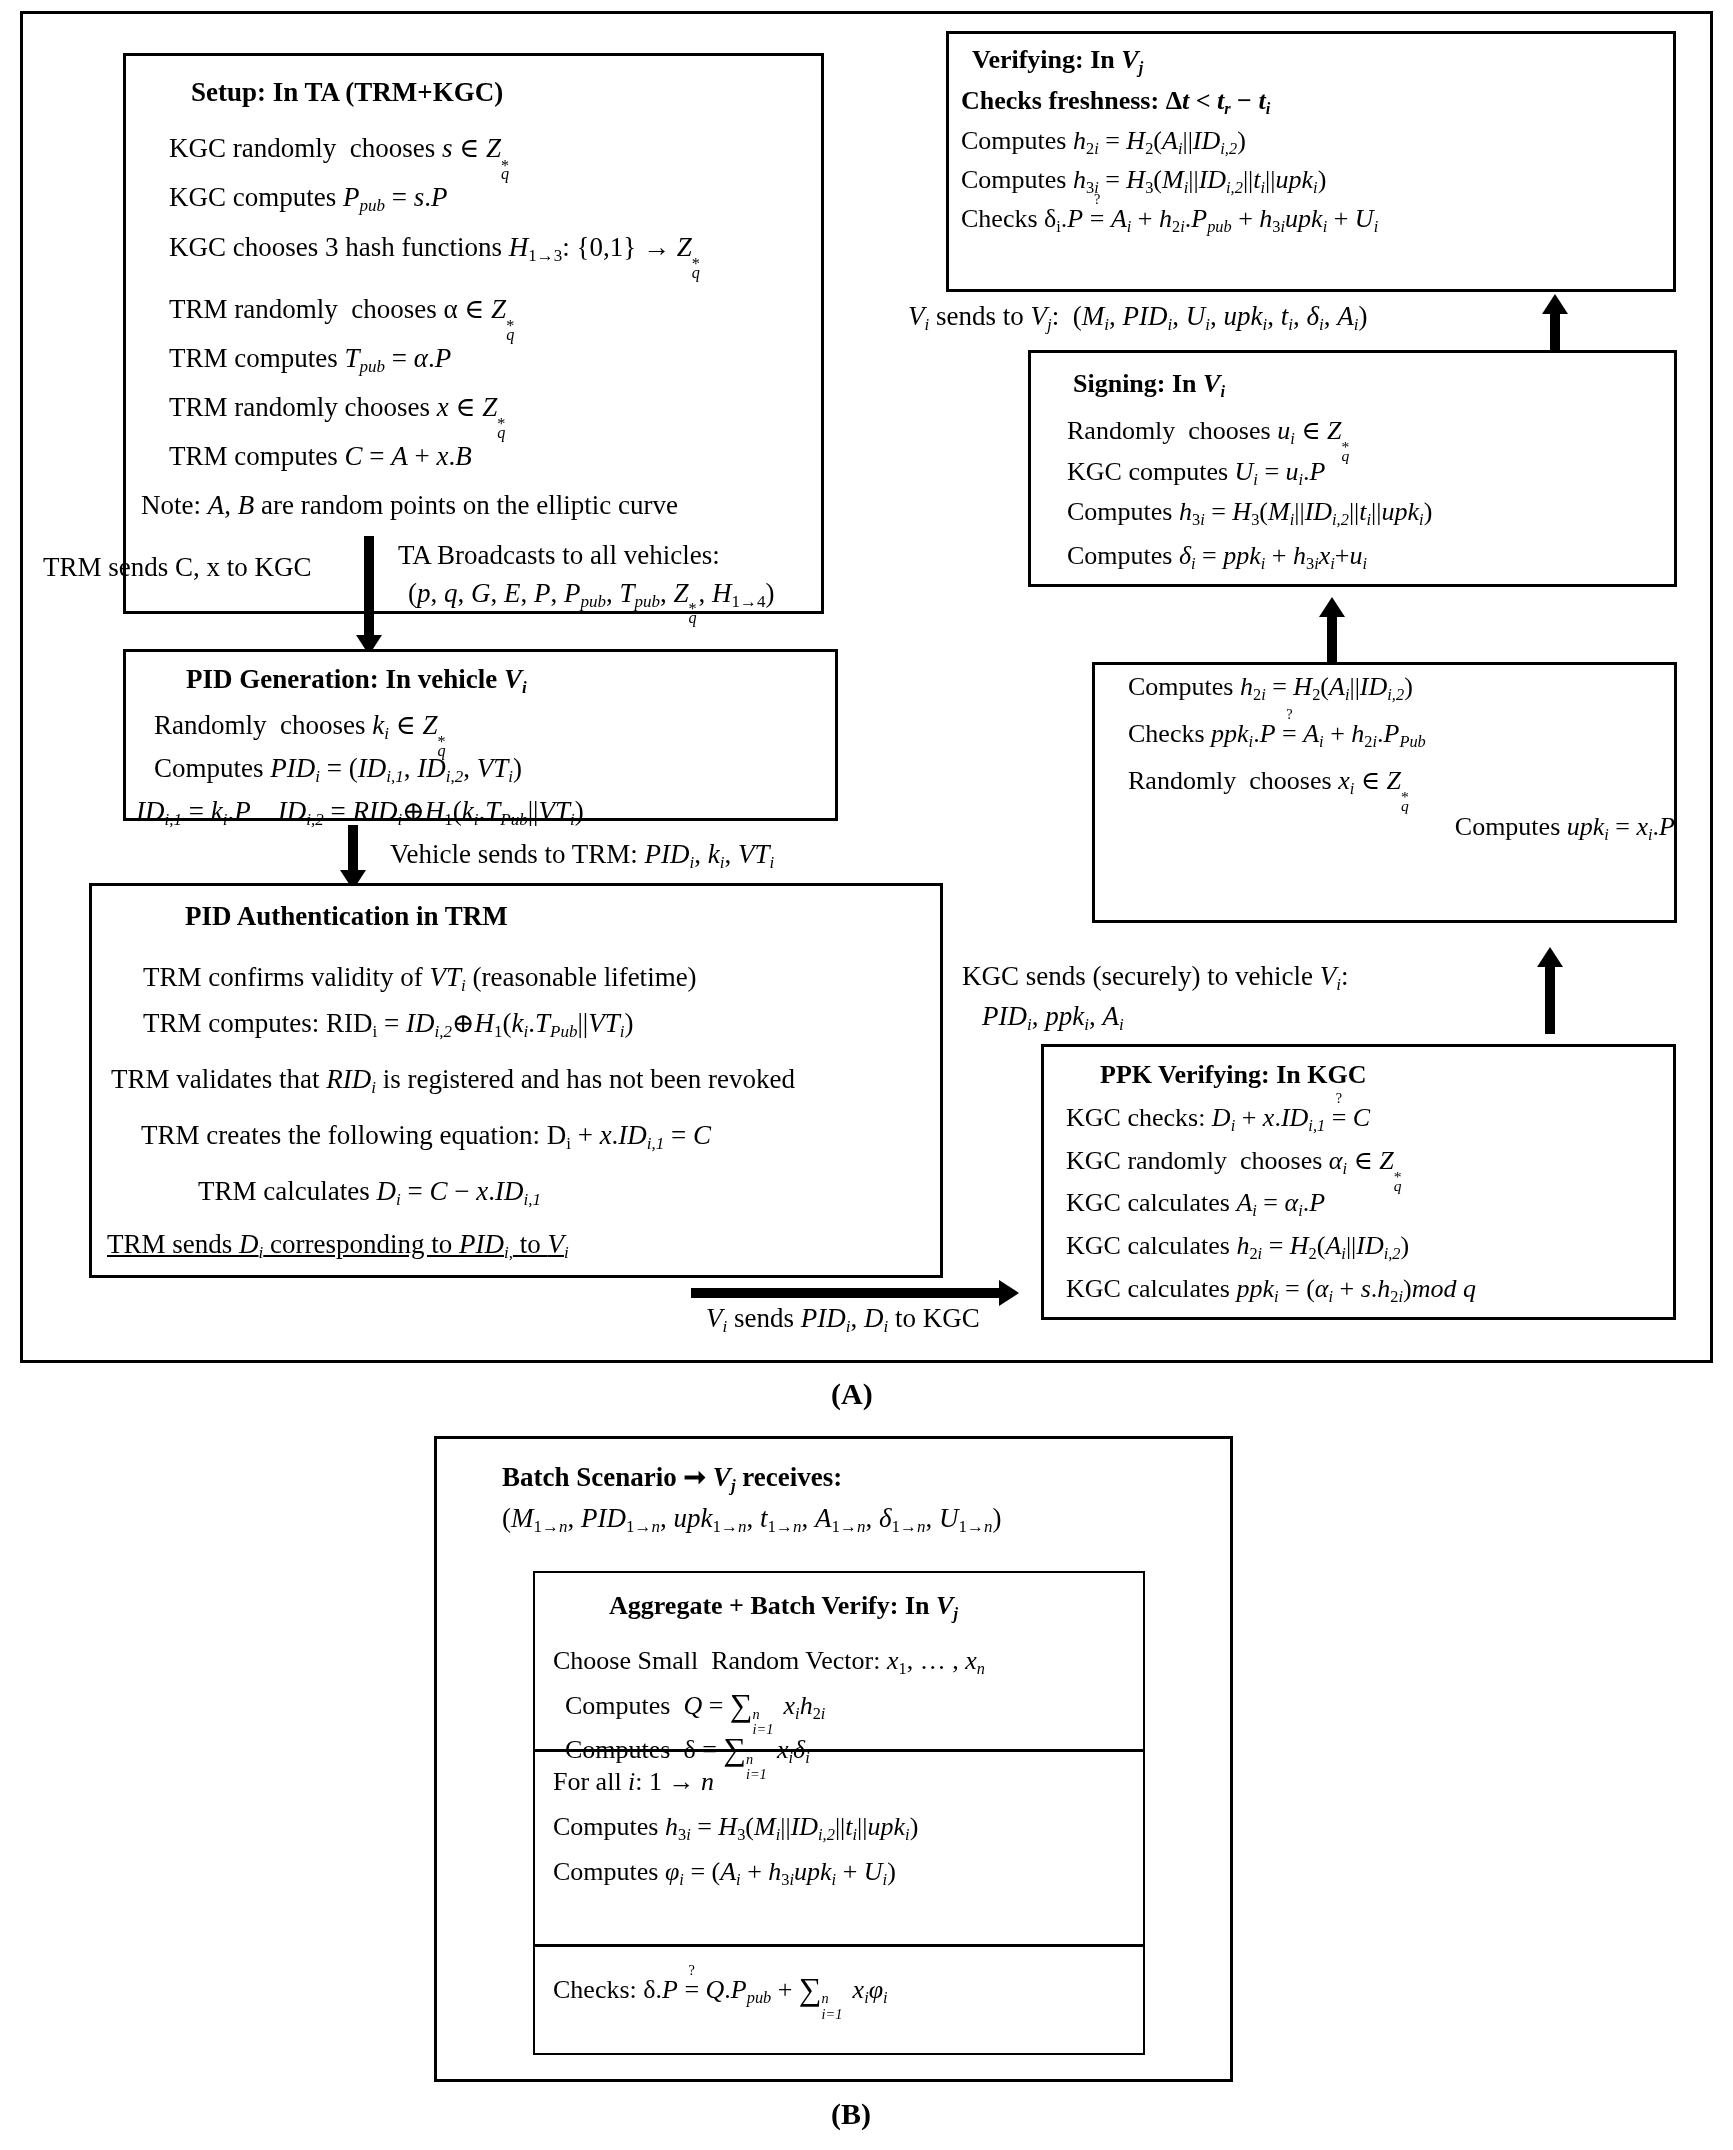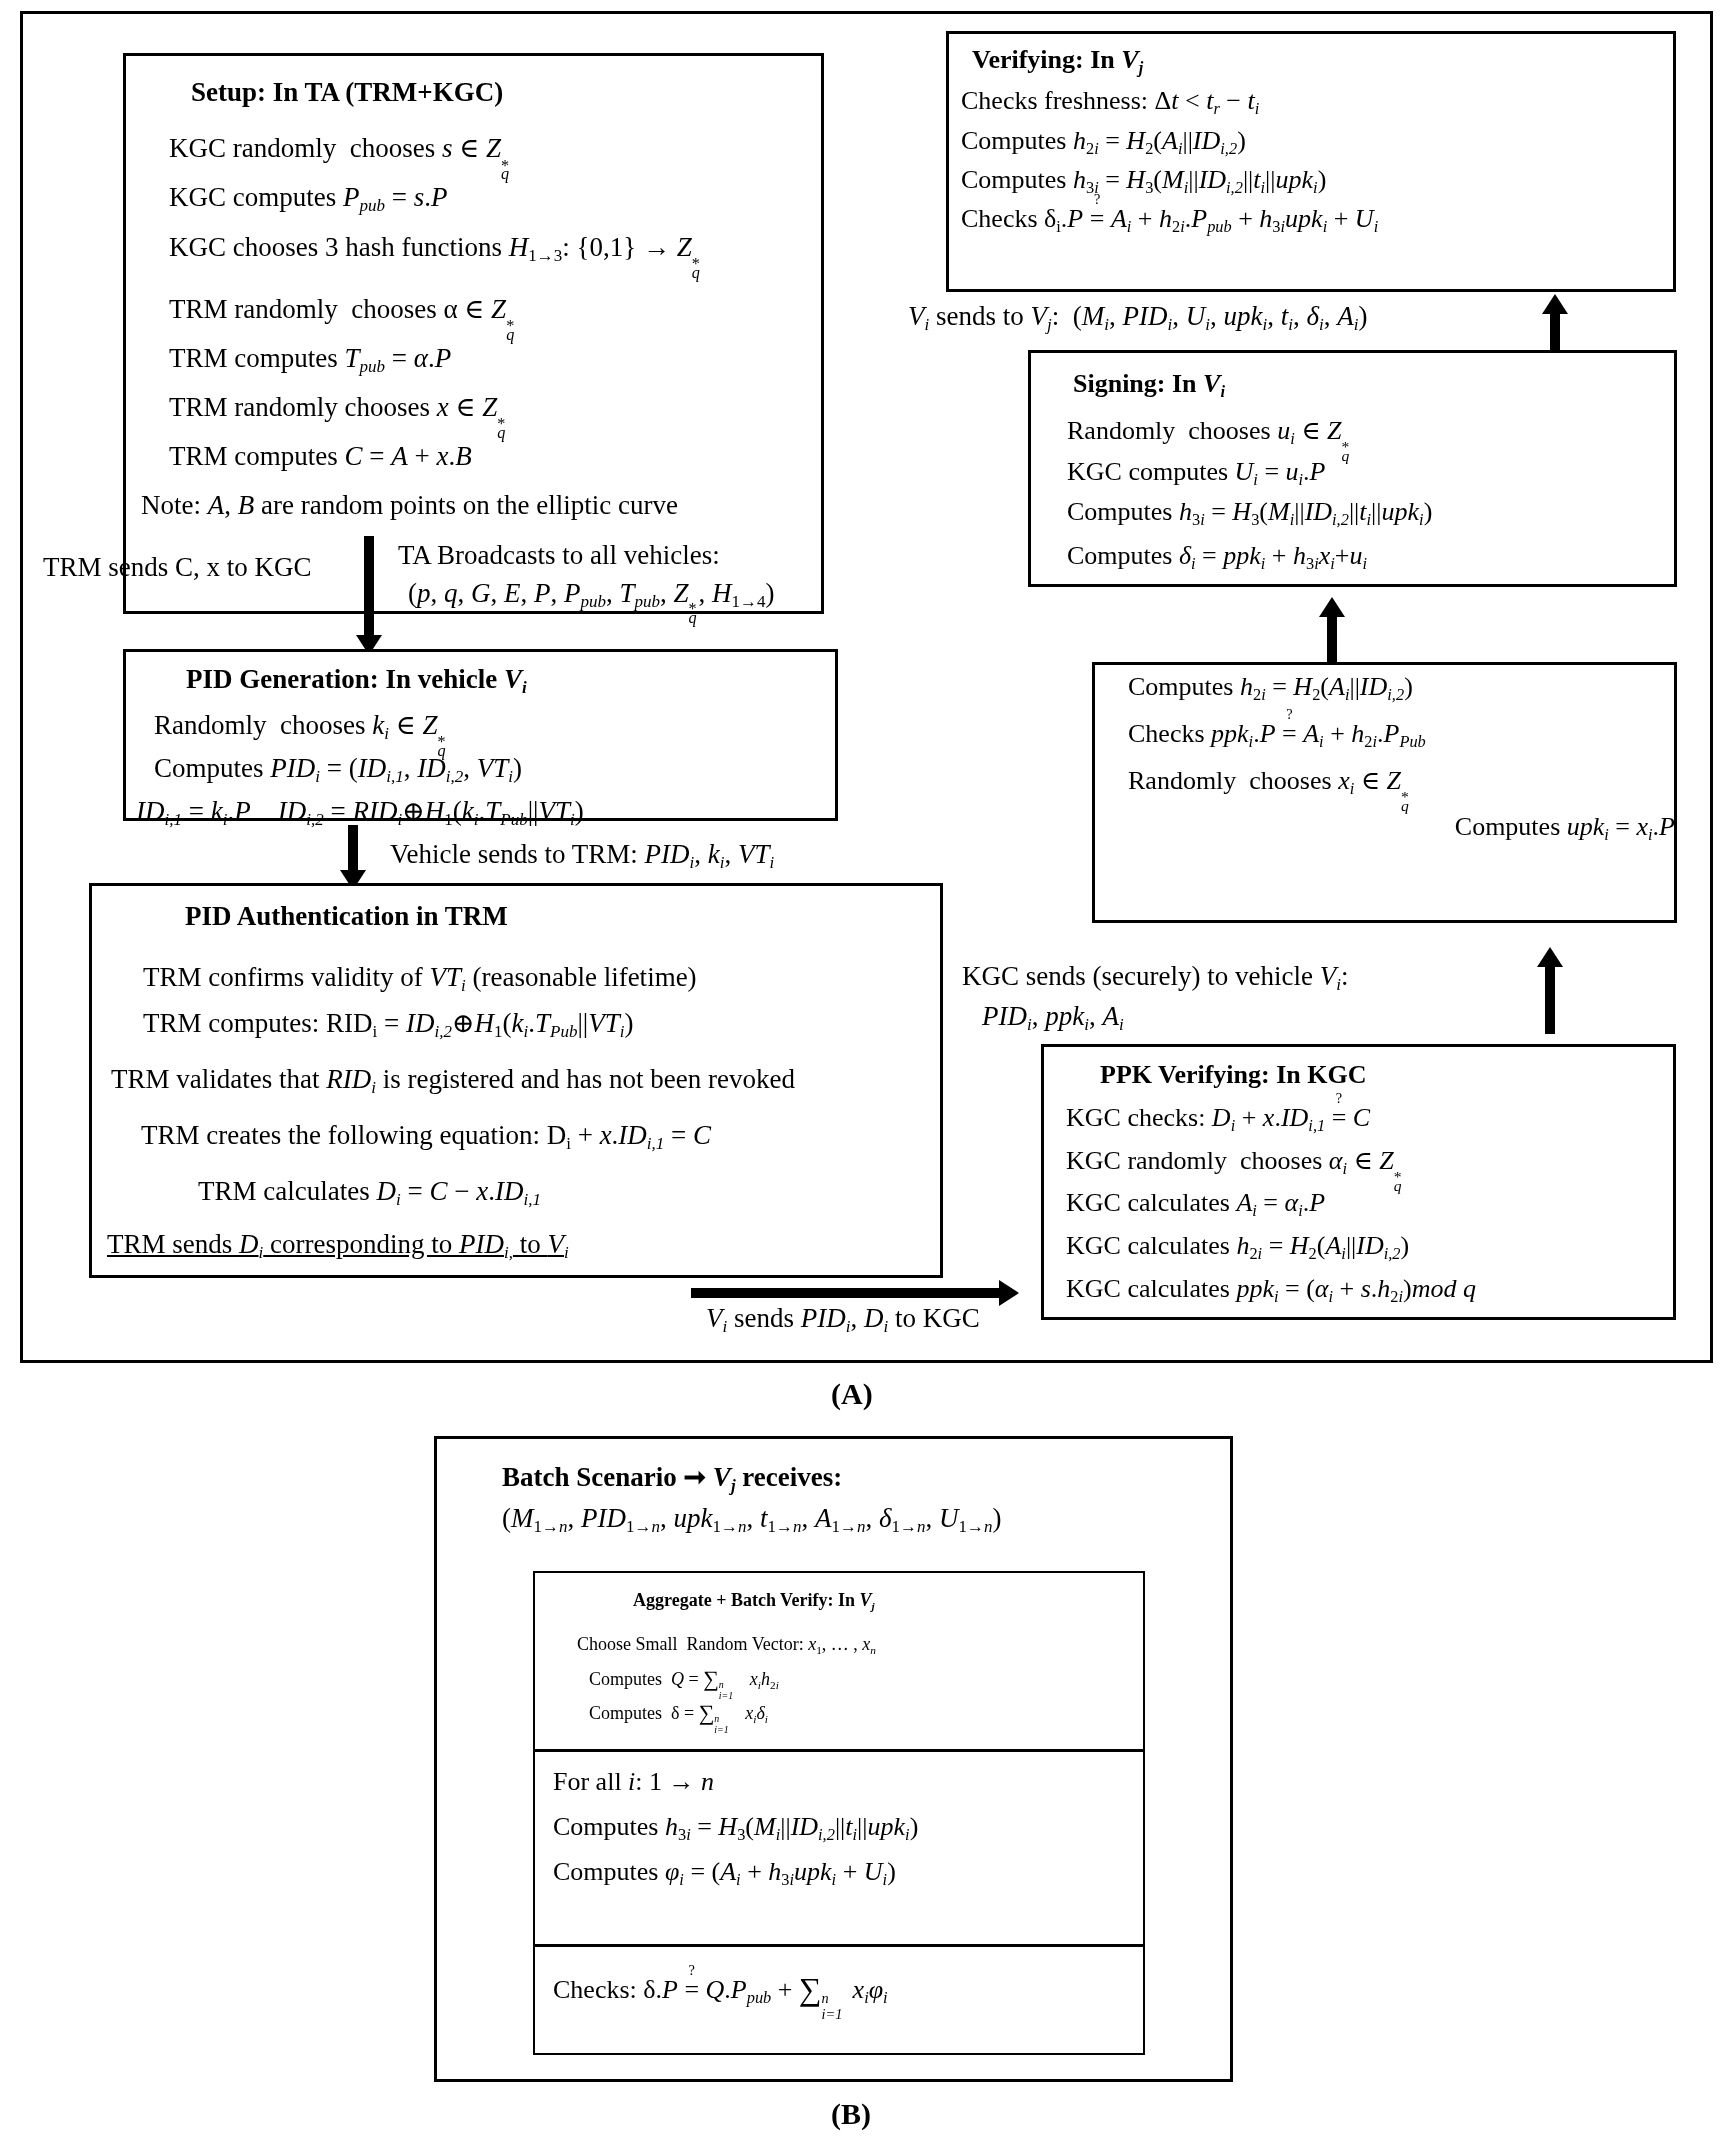--- a/index.html
+++ b/index.html
@@ -75,21 +75,21 @@
   <div class="line" style="padding-left:8px;text-decoration:underline;">TRM sends <i>D<sub>i</sub></i> corresponding to <i>PID<sub>i,</sub></i> to <i>V<sub>i</sub></i></div>
 </div>
 
 <div class="ar-v" style="left:691px;top:1288px;width:311px;height:10px;"></div>
 <div class="ar-head-r" style="left:999px;top:1280px;"></div>
 <div class="lbl" style="left:706px;top:1303px;font-size:27px;"><i>V<sub>i</sub></i> sends <i>PID<sub>i</sub></i>, <i>D<sub>i</sub></i> to KGC</div>
 
 <div class="box" style="left:946px;top:31px;width:730px;height:261px;"></div>
 <div class="abs" style="left:956px;top:37px;width:715px;font-size:26px;line-height:1.28;">
   <div class="title" style="padding-left:16px;padding-top:6px;padding-bottom:8px;">Verifying: In <i>V<sub>j</sub></i></div>
-  <div class="line" style="padding-left:5px;padding-bottom:6px;">Checks freshness: Δ<i>t</i> &lt; <i>t<sub>r</sub></i> − <i>t<sub>i</sub></i></div>
+  <div class="line" style="padding-left:5px;padding-bottom:6px;font-weight:bold;">Checks freshness: Δ<i>t</i> &lt; <i>t<sub>r</sub></i> − <i>t<sub>i</sub></i></div>
   <div class="line" style="padding-left:5px;padding-bottom:6px;">Computes <i>h</i><sub>2<i>i</i></sub> = <i>H</i><sub>2</sub>(<i>A<sub>i</sub></i>||<i>ID<sub>i,2</sub></i>)</div>
   <div class="line" style="padding-left:5px;padding-bottom:6px;">Computes <i>h</i><sub>3<i>i</i></sub> = <i>H</i><sub>3</sub>(<i>M<sub>i</sub></i>||<i>ID<sub>i,2</sub></i>||<i>t<sub>i</sub></i>||<i>upk<sub>i</sub></i>)</div>
   <div class="line" style="padding-left:5px;">Checks δ<sub>i</sub>.<i>P</i> <span class="qeq"><span class="q">?</span>=</span> <i>A<sub>i</sub></i> + <i>h</i><sub>2<i>i</i></sub>.<i>P<sub>pub</sub></i> + <i>h</i><sub>3<i>i</i></sub><i>upk<sub>i</sub></i> + <i>U<sub>i</sub></i></div>
 </div>
 
 <div class="lbl" style="left:908px;top:301px;font-size:27px;"><i>V<sub>i</sub></i> sends to <i>V<sub>j</sub></i>:&nbsp; (<i>M<sub>i</sub></i>, <i>PID<sub>i</sub></i>, <i>U<sub>i</sub></i>, <i>upk<sub>i</sub></i>, <i>t<sub>i</sub></i>, <i>δ<sub>i</sub></i>, <i>A<sub>i</sub></i>)</div>
 <div class="ar-v" style="left:1550px;top:314px;width:10px;height:49px;"></div>
 <div class="ar-head-u" style="left:1542px;top:294px;"></div>
 
 <div class="box" style="left:1028px;top:350px;width:649px;height:237px;"></div>
@@ -131,21 +131,21 @@
 
 <div class="box" style="left:434px;top:1436px;width:799px;height:646px;"></div>
 
 <div class="abs" style="left:502px;top:1460px;width:730px;font-size:27px;line-height:1.32;">
   <div class="title">Batch Scenario ➞ <i>V<sub>j</sub></i> receives:</div>
   <div class="line" style="padding-top:5px;">(<i>M</i><sub>1→<i>n</i></sub>, <i>PID</i><sub>1→<i>n</i></sub>, <i>upk</i><sub>1→<i>n</i></sub>, <i>t</i><sub>1→<i>n</i></sub>, <i>A</i><sub>1→<i>n</i></sub>, <i>δ</i><sub>1→<i>n</i></sub>, <i>U</i><sub>1→<i>n</i></sub>)</div>
 </div>
 
 <div class="thinbox" style="left:533px;top:1571px;width:612px;height:484px;"></div>
 
-<div class="abs" style="left:536px;top:1574px;width:694px;font-size:18px;line-height:1.3;margin-left:24px;">
+<div class="abs" style="left:536px;top:1574px;width:694px;font-size:26px;line-height:1.3;">
   <div class="title" style="padding-left:73px;padding-top:15px;padding-bottom:21px;">Aggregate + Batch Verify: In <i>V<sub>j</sub></i></div>
   <div class="line" style="padding-left:17px;padding-bottom:11px;">Choose Small&nbsp; Random Vector: <i>x</i><sub>1</sub>, … , <i>x<sub>n</sub></i></div>
   <div class="line" style="padding-left:29px;padding-bottom:11px;">Computes &nbsp;<i>Q</i> = <span class="sum">∑</span><span style="display:inline-block;position:relative;width:0;"><span style="position:absolute;left:0;top:-.62em;font-size:.55em;font-style:italic;">n</span><span style="position:absolute;left:0;top:.48em;font-size:.55em;font-style:italic;">i=1</span></span><span style="display:inline-block;width:31px;"></span><i>x<sub>i</sub></i><i>h</i><sub>2<i>i</i></sub></div>
   <div class="line" style="padding-left:29px;padding-bottom:12px;">Computes &nbsp;δ = <span class="sum">∑</span><span style="display:inline-block;position:relative;width:0;"><span style="position:absolute;left:0;top:-.62em;font-size:.55em;font-style:italic;">n</span><span style="position:absolute;left:0;top:.48em;font-size:.55em;font-style:italic;">i=1</span></span><span style="display:inline-block;width:31px;"></span><i>x<sub>i</sub>δ<sub>i</sub></i></div>
 </div>
 
 <div class="abs" style="left:533px;top:1749px;width:612px;height:2.5px;background:#000;"></div>
 
 <div class="abs" style="left:536px;top:1754px;width:606px;font-size:26px;line-height:1.3;">
   <div class="line" style="padding-left:17px;padding-top:11px;padding-bottom:11px;">For all <i>i</i>: 1 → <i>n</i></div>

